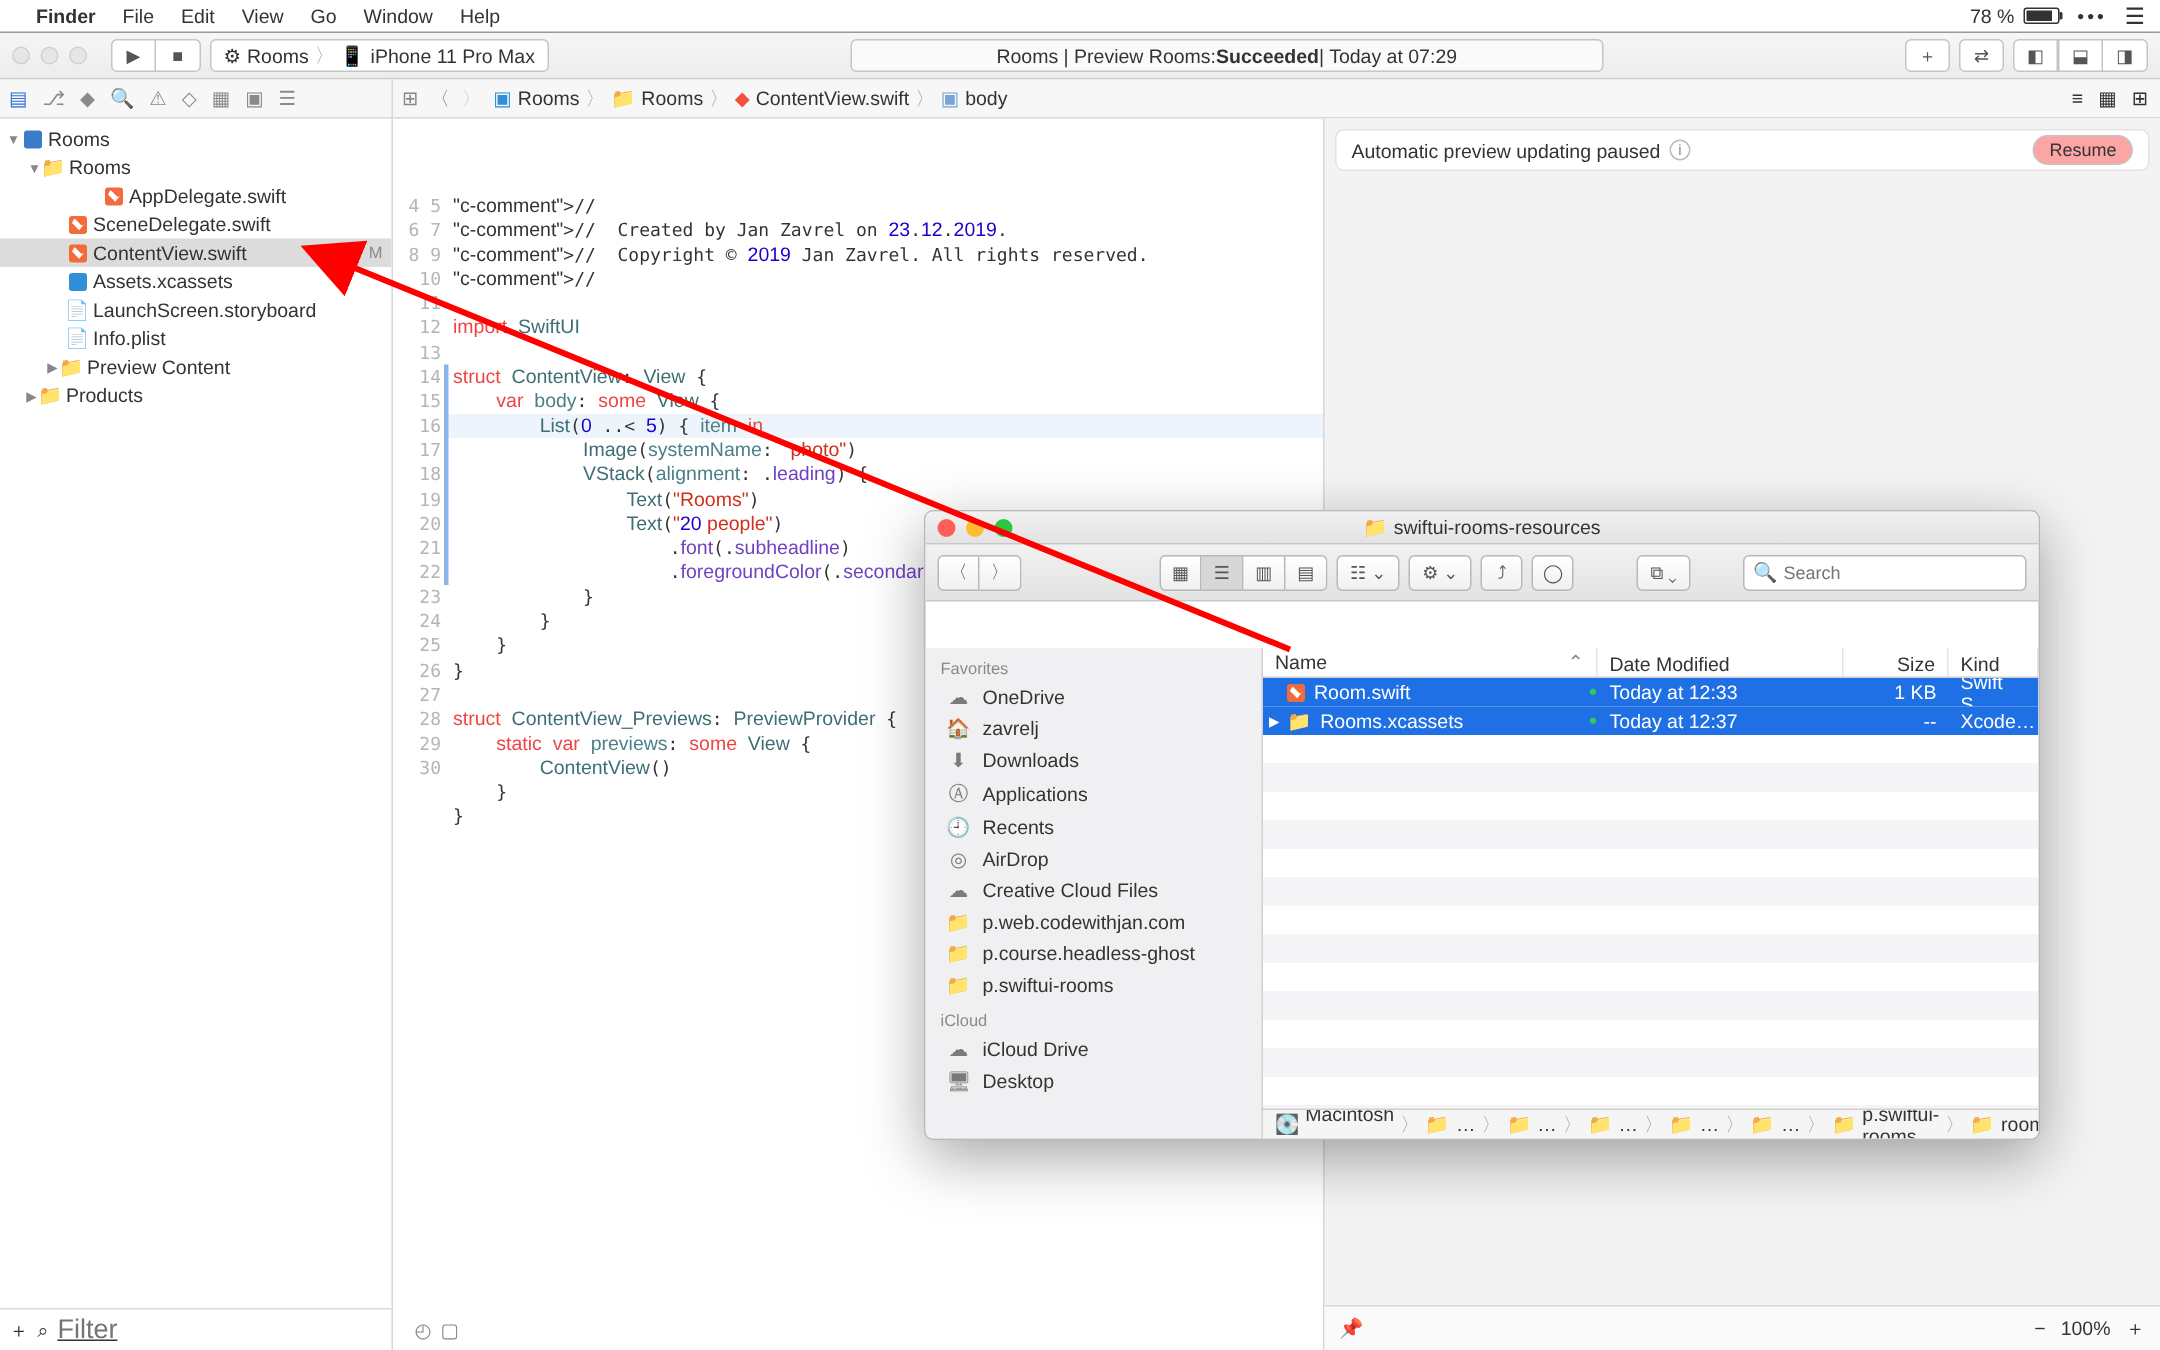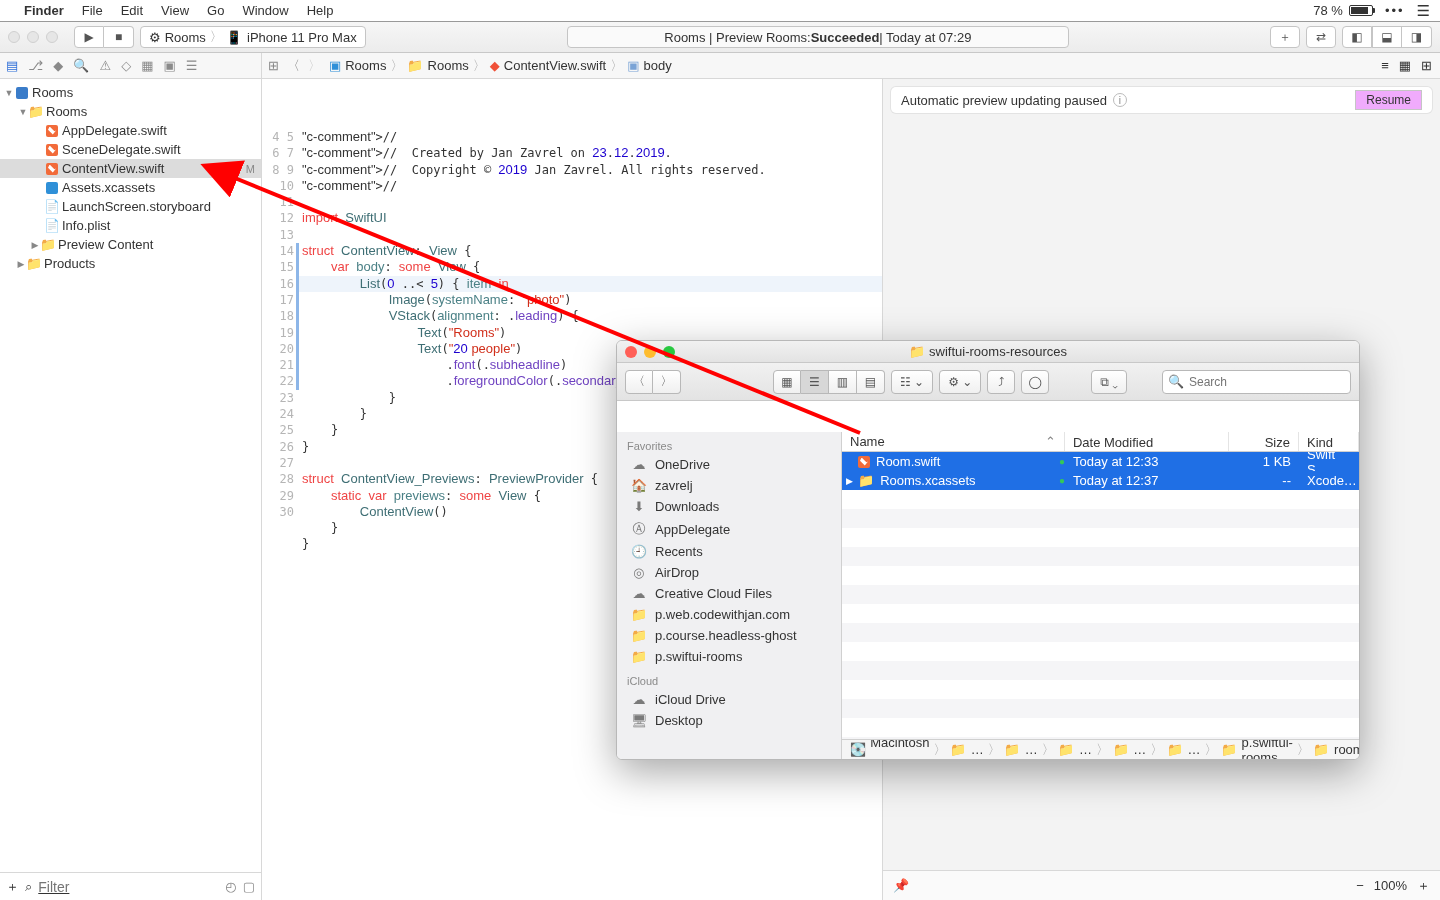--- a/index.html
+++ b/index.html
@@ -54,42 +54,42 @@
 .tree-row .disc{width:10px;text-align:center;color:#888;font-size:9px;}
 .tree-row .iconslot{width:16px;display:flex;justify-content:center;align-items:center;}
 .tree-row .lbl{flex:1;white-space:nowrap;overflow:hidden;text-overflow:ellipsis;padding-left:2px;}
 .tree-row .badge{color:#888;font-size:11px;}
 .swift-icon{width:12px;height:12px;background:#f26b3a;border-radius:2px;position:relative;}
 .swift-icon::after{content:"";position:absolute;inset:2px;background:#fff;clip-path:polygon(20% 0,80% 60%,100% 50%,60% 100%,0 40%);}
 .folder-icon{color:#2f90d8;}
 .blue-icon{width:12px;height:12px;background:#2f90d8;border-radius:2px;}
 .xc-icon{width:12px;height:12px;background:#3a7cc9;border-radius:2px;}
 .sidebar-bottom{height:28px;border-top:1px solid #d8d8d8;display:flex;align-items:center;padding:0 6px;gap:6px;color:#8a8a8a;}
-.sidebar-bottom input{flex:1;border:none;outline:none;font-size:14px;background:transparent;text-decoration:underline;}
+.sidebar-bottom input{flex:1;border:none;outline:none;font-size:18px;background:transparent;text-decoration:underline;}
 .sidebar-bottom .r{color:#8a8a8a;font-size:13px;}
 
 
 .editor { flex:1; display:flex;margin-top:48px; }
 .gutter{width:40px;text-align:right;color:#b5b5b5;font-family:Menlo,monospace;font-size:12px;padding-top:2px;line-height:16.3px;padding-right:8px;}
 .code{flex:1;font-family:Menlo,monospace;font-size:12px;line-height:16.3px;white-space:pre;padding-top:2px;position:relative;}
 .code .hl{position:absolute;left:-4px;right:0;height:16.3px;background:#eef4fb;z-index:-1;}
 .code .bar{position:absolute;left:-6px;width:3px;background:#8db6e8;}
 .c-key{color:#ef4444;}
 .c-type{color:#3e6e74;}
 .c-str{color:#d12f1b;}
 .c-num{color:#1c00cf;}
 .c-dot{color:#6f42c1;text-align:right;}
 .c-id{color:#4b8186;}
 
 
 .canvas{flex:0 0 558px;border-left:1px solid #d8d8d8;background:#f3f3f3;position:relative;}
 .canvas-top{height:26px;background:#fff;margin:8px;border-radius:5px;box-shadow:0 0 0 1px #e3e3e3;display:flex;align-items:center;padding:0 10px;font-size:12px;color:#444;}
 .canvas-top .i{margin-left:6px;color:#888;border:1px solid #bbb;border-radius:50%;width:14px;height:14px;display:flex;align-items:center;justify-content:center;font-size:10px;}
 .canvas-top .sp{flex:1;}
-.resume-btn{border:1px solid #c5c5c5;border-radius:0;padding:2px 10px;background:#f0abfc;font-size:12px;margin-left:32px;}
+.resume-btn{border:1px solid #c5c5c5;border-radius:10px;padding:2px 10px;background:#fca5a5;font-size:12px;margin-left:32px;}
 .canvas-bottom{position:absolute;bottom:0;left:0;right:0;height:30px;border-top:1px solid #d8d8d8;background:#fafafa;display:flex;align-items:center;padding:0 10px;font-size:12px;color:#666;}
 .canvas-bottom .sp{flex:1;}
 
 
 .finder{position:absolute;left:616px;top:340px;width:744px;height:420px;background:#fff;border:1px solid #b8b8b8;border-radius:6px;box-shadow:0 12px 40px rgba(0,0,0,.35);display:flex;flex-direction:column;overflow:hidden;}
 .finder-titlebar{height:22px;background:linear-gradient(#f1f1f1,#e3e3e3);border-bottom:1px solid #c8c8c8;display:flex;align-items:center;justify-content:center;position:relative;font-size:12px;color:#444;}
 .finder-titlebar .ftraffic{position:absolute;left:8px;display:flex;gap:7px;}
 .finder-titlebar .ftraffic span{width:12px;height:12px;border-radius:50%;}
 .ft-r{background:#ff5f57;}.ft-y{background:#febc2e;}.ft-g{background:#28c840;}
 .finder-toolbar{height:38px;background:linear-gradient(#f1f1f1,#e3e3e3);border-bottom:1px solid #c8c8c8;display:flex;align-items:center;padding:0 8px;gap:6px;}
@@ -233,21 +233,21 @@
           <span class="iconslot">
             <span class="xc-icon"></span>
           </span>
         <span class="lbl">Rooms</span>
       </div>
       <div class="tree-row" style="padding-left:18px">
         <span class="disc">▼</span>
           <span class="iconslot folder-icon">📁</span>
         <span class="lbl">Rooms</span>
       </div>
-      <div class="tree-row" style="padding-left:44px">
+      <div class="tree-row" style="padding-left:68px">
           <span class="iconslot">
             <span class="swift-icon"></span>
           </span>
           <span class="lbl">AppDelegate.swift</span>
         </div>
       <div class="tree-row" style="padding-left:44px">
           <span class="iconslot">
             <span class="swift-icon"></span>
           </span>
           <span class="lbl">SceneDelegate.swift</span>
@@ -413,21 +413,21 @@
           <div class="fside-item">
             <span class="ic">🏠</span>
             <span>zavrelj</span>
           </div>
           <div class="fside-item">
             <span class="ic">⬇</span>
             <span>Downloads</span>
           </div>
           <div class="fside-item">
             <span class="ic">Ⓐ</span>
-            <span>AppDelegate</span>
+            <span>Applications</span>
           </div>
           <div class="fside-item">
             <span class="ic">🕘</span>
             <span>Recents</span>
           </div>
           <div class="fside-item">
             <span class="ic">◎</span>
             <span>AirDrop</span>
           </div>
           <div class="fside-item">

